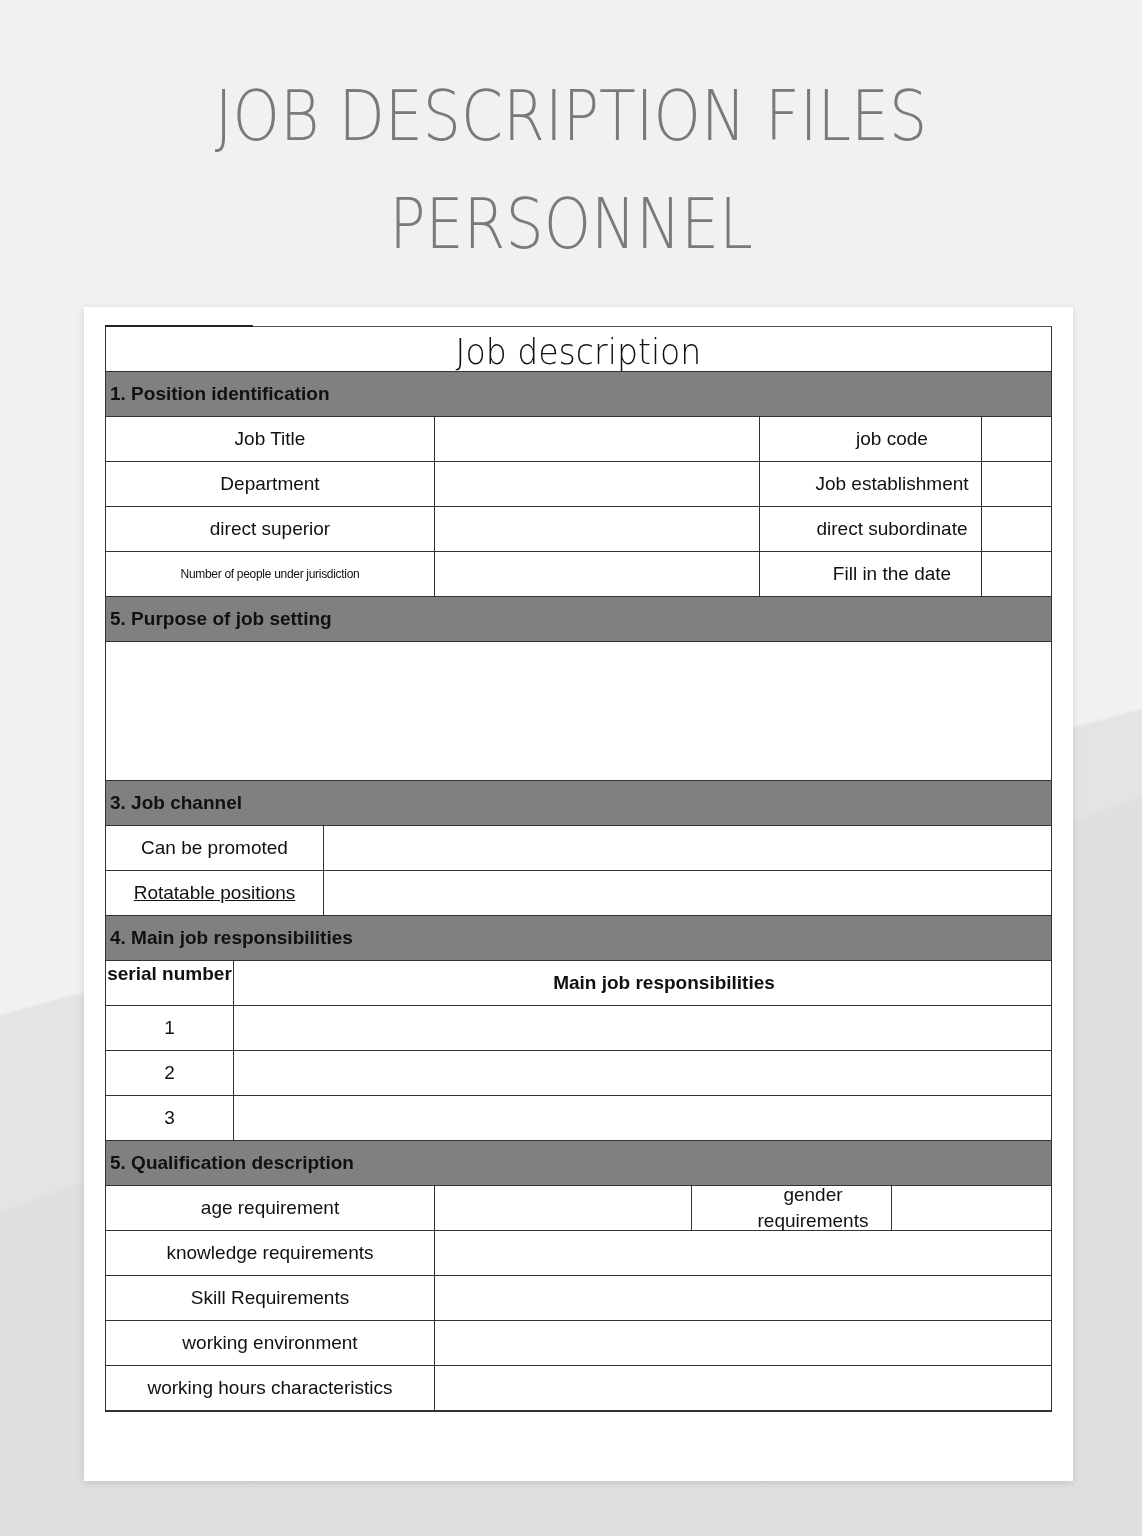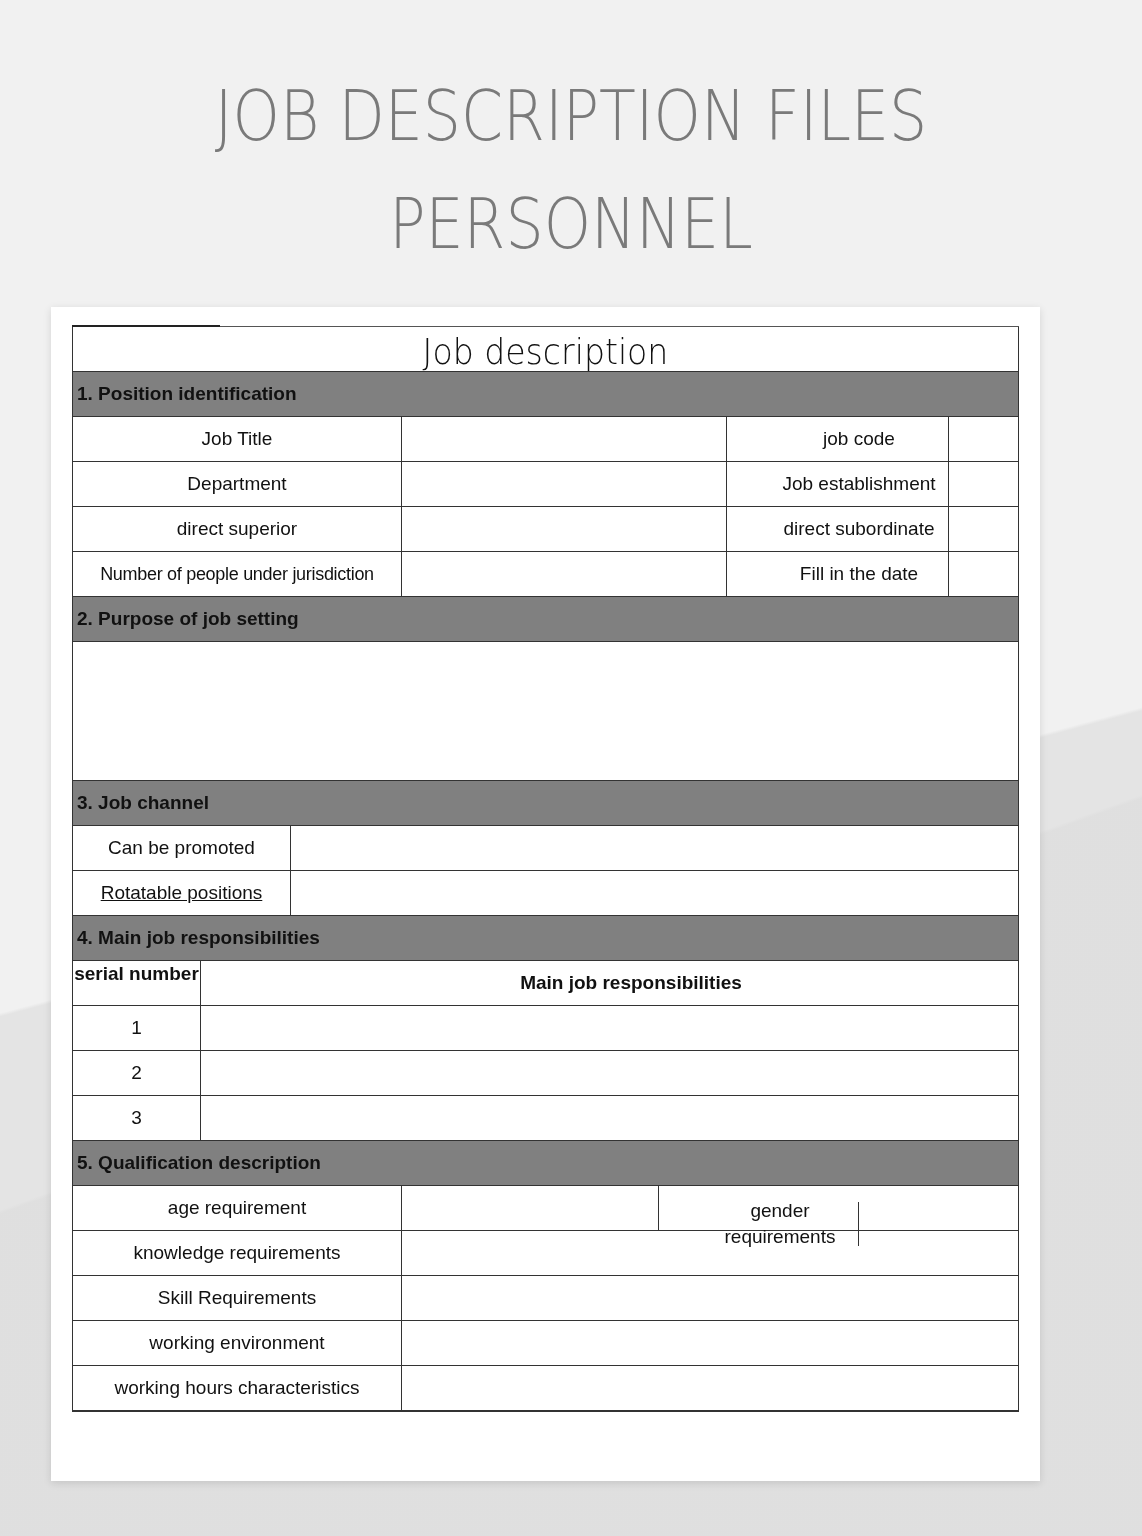--- a/index.html
+++ b/index.html
@@ -16,21 +16,21 @@
     }
     .page-title {
       position: absolute; left: 0; top: 62px; width: 1142px;
       text-align: center; color: #7a7a7a;
       font-family: "DejaVu Sans", sans-serif;
       font-weight: 300; font-size: 70px; line-height: 108px;
       letter-spacing: 0px;
       transform: scaleX(0.86);
     }
     .paper {
-      position: absolute; left: 51px; top: 307px; width: 989px; height: 1174px;
+      position: absolute; left: 84px; top: 307px; width: 989px; height: 1174px;
       background: #ffffff;
       box-shadow: 0 2px 8px rgba(0,0,0,0.12);
     }
     .sheet {
       position: absolute; left: 21px; top: 20px; width: 947px;
       border: 1.5px solid #333;
       border-top: none;
     }
     .topline {
       position: absolute; left: 21px; top: 19px; width: 947px; height: 0;
@@ -56,21 +56,21 @@
       transform: scaleX(0.92);
     }
     .section {
       height: 45px; background: #808080;
       display: flex; align-items: center; padding-left: 4px;
       font-weight: bold; font-size: 19px; color: #111;
       border-bottom: 1.5px solid #333;
     }
     .r45 { height: 45px; gap: 43px; }
     .blank-area { height: 139px; border-bottom: 1.5px solid #333; }
-    .narrow { font-size: 18px; letter-spacing: -0.3px; }
+    .narrow { font-size: 12px; letter-spacing: -0.3px; }
     .bold { font-weight: bold; }
     .two-line { line-height: 26px; }
   </style>
 </head>
 <body>
 
 <div class="bg-lower"></div>
 
 <div class="page-title">
   <div>JOB DESCRIPTION FILES</div>
@@ -106,21 +106,21 @@
       <div class="cell" style="width:179px;">direct subordinate</div>
       <div class="cell" style="flex:1;"></div>
     </div>
     <div class="row r45">
       <div class="cell narrow" style="width:329px;">Number of people under jurisdiction</div>
       <div class="cell" style="width:282px;"></div>
       <div class="cell" style="width:179px;">Fill in the date</div>
       <div class="cell" style="flex:1;"></div>
     </div>
 
-    <div class="section">2. Purpose of job setting</div>
+    <div class="section">5. Purpose of job setting</div>
     <div class="blank-area"></div>
 
     <div class="section">3. Job channel</div>
     <div class="row r45">
       <div class="cell" style="width:218px;text-align:center;">Can be promoted</div>
       <div class="cell" style="flex:1;"></div>
     </div>
     <div class="row r45">
       <div class="cell" style="width:218px;text-decoration:underline;">Rotatable positions</div>
       <div class="cell" style="flex:1;"></div>
@@ -141,21 +141,21 @@
     </div>
     <div class="row r45">
       <div class="cell" style="width:128px;">3</div>
       <div class="cell" style="flex:1;"></div>
     </div>
 
     <div class="section">5. Qualification description</div>
     <div class="row r45">
       <div class="cell" style="width:329px;">age requirement</div>
       <div class="cell" style="width:214px;"></div>
-      <div class="cell two-line" style="width:157px; padding: 12px 8px; margin-top: 16px;">gender requirements</div>
+      <div class="cell two-line" style="width:157px; padding: 12px 8px;">gender requirements</div>
       <div class="cell" style="flex:1;"></div>
     </div>
     <div class="row r45">
       <div class="cell" style="width:329px;">knowledge requirements</div>
       <div class="cell" style="flex:1;"></div>
     </div>
     <div class="row r45">
       <div class="cell" style="width:329px;">Skill Requirements</div>
       <div class="cell" style="flex:1;"></div>
     </div>

